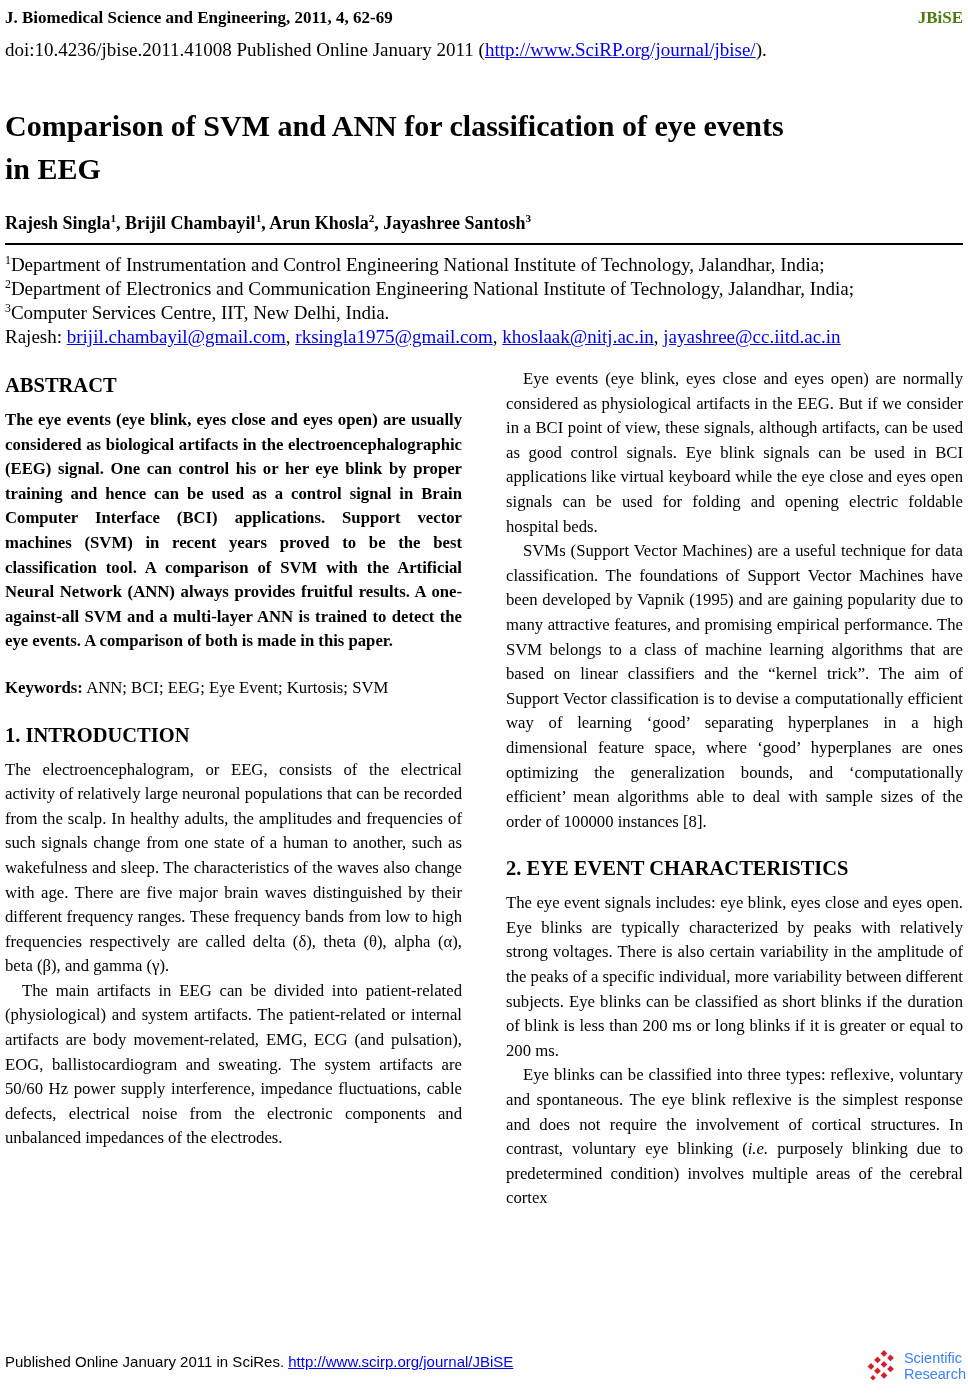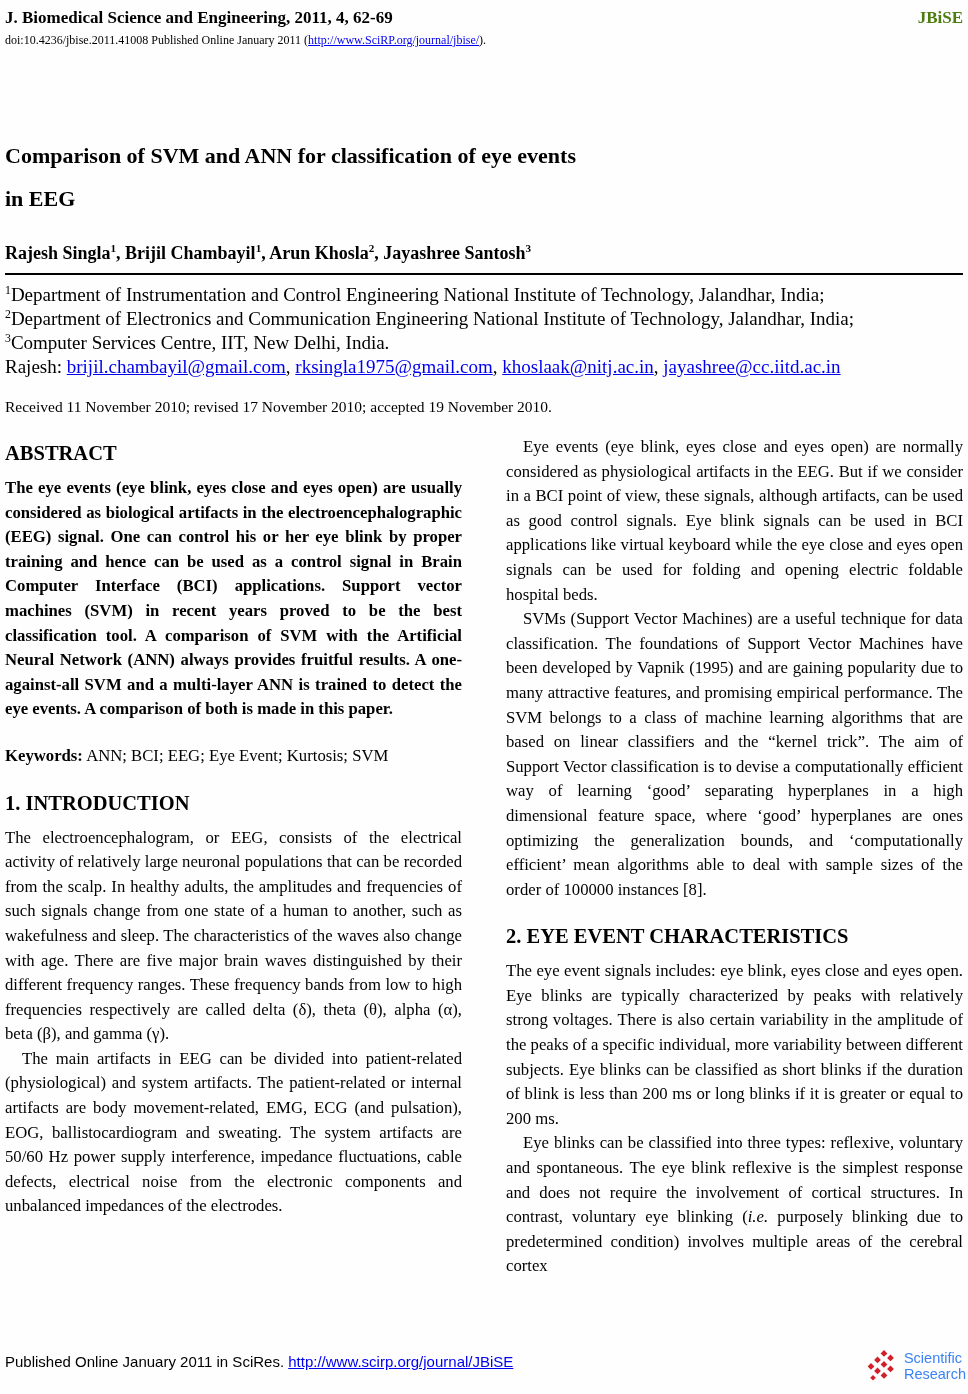--- a/index.html
+++ b/index.html
@@ -8,23 +8,23 @@
     font-family:"Liberation Serif","DejaVu Serif",serif;
     position:relative;overflow:hidden;
   }
   .page{position:relative;width:968px;height:1394px;}
   a{color:#0000ee;text-decoration:underline;cursor:pointer;}
   
   .hdr{padding:8px 5px 0 5px;}
   .hdr-row1{display:flex;justify-content:space-between;align-items:baseline;
     font-weight:bold;font-size:17px;line-height:20px;}
   .brand{color:#4d7c0f;}
-  .hdr-row2{font-size:12px;line-height:20px;margin-top:2px;}
+  .hdr-row2{font-size:19px;line-height:20px;margin-top:12px;}
   
-  .title{margin:84px 5px 0 5px;font-size:22px;line-height:43px;font-weight:bold;}
+  .title{margin:44px 5px 0 5px;font-size:30px;line-height:43px;font-weight:bold;}
   .authors{margin:22px 5px 0 5px;font-size:18px;font-weight:bold;line-height:22px;}
   sup{font-size:0.62em;vertical-align:super;line-height:0;}
   .rule{margin:9px 5px 0 5px;border-top:2px solid #000;height:0;}
   
   .affil{margin:8px 5px 0 5px;font-size:19px;line-height:24px;}
   .affil p{margin:0;}
   .received{margin:18px 5px 0 5px;font-size:15.5px;line-height:20px;}
   
   .columns{display:flex;gap:44px;margin:18px 5px 0 5px;}
   .col{width:458px;font-size:16.7px;line-height:24.6px;text-align:justify;}
@@ -67,21 +67,20 @@
 
   <div class="affil">
     <p><sup>1</sup><span>Department of Instrumentation and Control Engineering National Institute of Technology, Jalandhar, India;</span></p>
     <p><sup>2</sup><span>Department of Electronics and Communication Engineering National Institute of Technology, Jalandhar, India;</span></p>
     <p><sup>3</sup><span>Computer Services Centre, IIT, New Delhi, India.</span></p>
     <p>
       <span>Rajesh: </span><a>brijil.chambayil@gmail.com</a><span>, </span><a>rksingla1975@gmail.com</a><span>, </span><a>khoslaak@nitj.ac.in</a><span>, </span><a>jayashree@cc.iitd.ac.in</a>
     </p>
   </div>
 
-  <div class="received">Received 11 November 2010; revised 17 November 2010; accepted 19 November 2010.</div>
 
   <div class="columns">
 
     <div class="col">
       <h2 class="first">ABSTRACT</h2>
       <p class="abstract-body">The eye events (eye blink, eyes close and eyes open) are usually considered as biological artifacts in the electroencephalographic (EEG) signal. One can control his or her eye blink by proper training and hence can be used as a control signal in Brain Computer Interface (BCI) applications. Support vector machines (SVM) in recent years proved to be the best classification tool. A comparison of SVM with the Artificial Neural Network (ANN) always provides fruitful results. A one-against-all SVM and a multi-layer ANN is trained to detect the eye events. A comparison of both is made in this paper.</p>
       <p class="keywords"><b>Keywords:</b><span> ANN; BCI; EEG; Eye Event; Kurtosis; SVM</span></p>
       <h2>1. INTRODUCTION</h2>
       <p>The electroencephalogram, or EEG, consists of the electrical activity of relatively large neuronal populations that can be recorded from the scalp. In healthy adults, the amplitudes and frequencies of such signals change from one state of a human to another, such as wakefulness and sleep. The characteristics of the waves also change with age. There are five major brain waves distinguished by their different frequency ranges. These frequency bands from low to high frequencies respectively are called delta (δ), theta (θ), alpha (α), beta (β), and gamma (γ).</p>
       <p class="indent">The main artifacts in EEG can be divided into patient-related (physiological) and system artifacts. The patient-related or internal artifacts are body movement-related, EMG, ECG (and pulsation), EOG, ballistocardiogram and sweating. The system artifacts are 50/60 Hz power supply interference, impedance fluctuations, cable defects, electrical noise from the electronic components and unbalanced impedances of the electrodes.</p>

